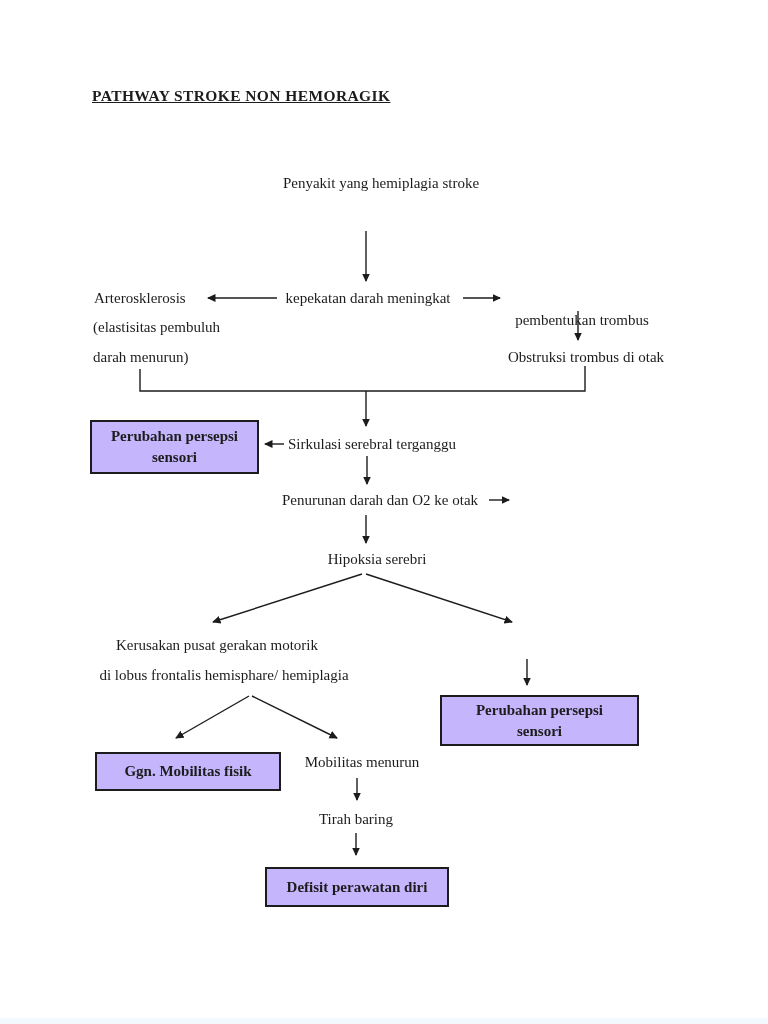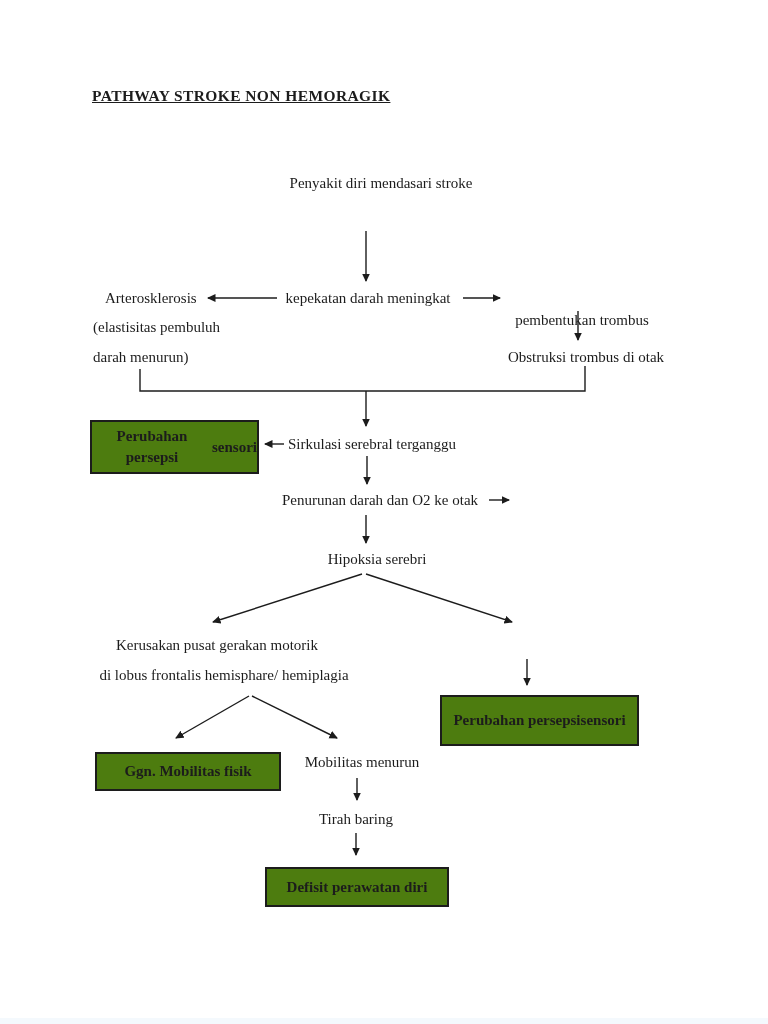--- a/index.html
+++ b/index.html
@@ -20,23 +20,23 @@
   .ctr{ transform:translateX(-50%); text-align:center; }
   .title{
     font-weight:bold;
     font-size:15.5px;
     letter-spacing:.4px;
     text-decoration:underline;
   }
   .nodebox{
     position:absolute;
     border:2px solid #1c1c1c;
-    background:#4d7c0f;
+    background:#c4b5fd;
     display:flex;
-    flex-direction:row;
+    flex-direction:column;
     align-items:center;
     justify-content:center;
     font-weight:bold;
     font-size:15px;
     line-height:21px;
     text-align:center;
   }
   svg.wires{
     position:absolute;
     left:0;top:0;
@@ -78,23 +78,23 @@
     <line x1="366" y1="574" x2="512" y2="622" marker-end="url(#ah)"></line>
     <line x1="527" y1="659" x2="527" y2="685" marker-end="url(#ah)"></line>
     <line x1="249" y1="696" x2="176" y2="738" marker-end="url(#ah)"></line>
     <line x1="252" y1="696" x2="337" y2="738" marker-end="url(#ah)"></line>
     <line x1="357" y1="778" x2="357" y2="800" marker-end="url(#ah)"></line>
     <line x1="356" y1="833" x2="356" y2="855" marker-end="url(#ah)"></line>
   </svg>
 
   <div class="txt title" style="left:92px;top:87px;">PATHWAY STROKE NON HEMORAGIK</div>
 
-  <div class="txt ctr" style="left:381px;top:174px;">Penyakit diri mendasari stroke</div>
+  <div class="txt ctr" style="left:381px;top:174px;">Penyakit yang hemiplagia stroke</div>
 
-  <div class="txt" style="left:105px;top:289px;">Arterosklerosis</div>
+  <div class="txt" style="left:94px;top:289px;">Arterosklerosis</div>
   <div class="txt ctr" style="left:368px;top:289px;">kepekatan darah meningkat</div>
   <div class="txt ctr" style="left:582px;top:289px;margin-top:22px;">pembentukan trombus</div>
 
   <div class="txt" style="left:93px;top:318px;">(elastisitas pembuluh</div>
   <div class="txt" style="left:93px;top:348px;">darah menurun)</div>
   <div class="txt ctr" style="left:586px;top:348px;">Obstruksi trombus di otak</div>
 
   <div class="nodebox" style="left:90px;top:420px;width:165px;height:50px;">
     <span>Perubahan persepsi</span>
     <span>sensori</span>

